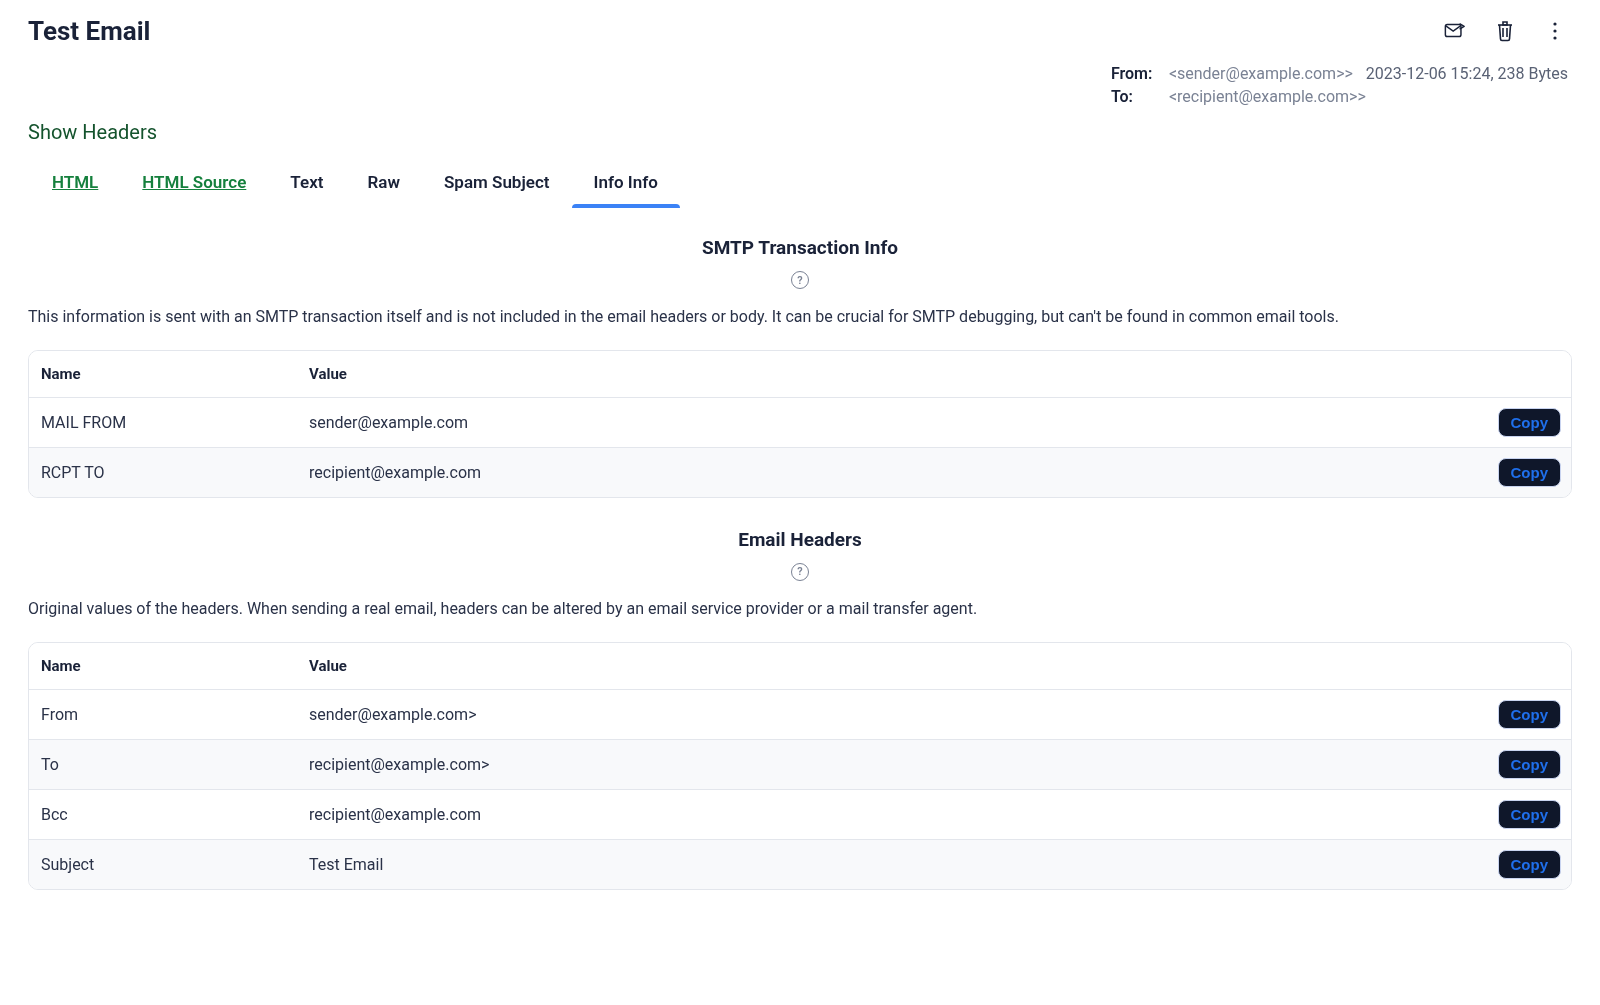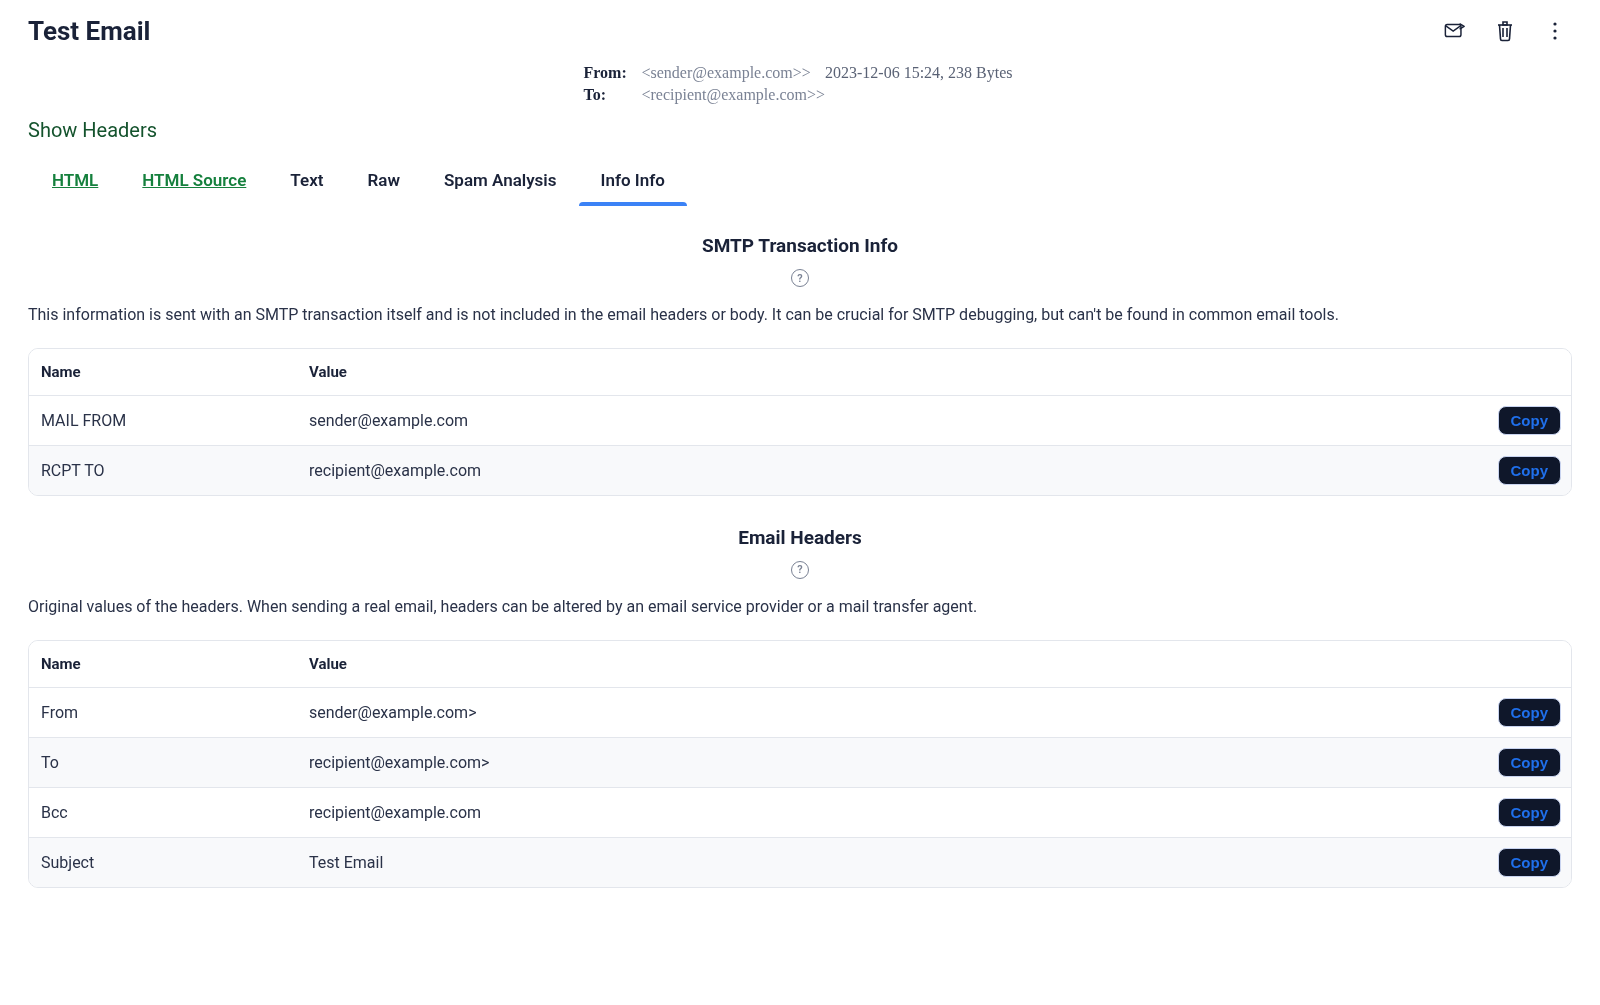--- a/index.html
+++ b/index.html
@@ -36,23 +36,22 @@
       width: 22px;
       height: 22px;
       display: flex;
       align-items: center;
       justify-content: center;
       cursor: pointer;
       color: #1a2238;
     }
     .meta-row {
       display: flex;
-      justify-content: center;
+      justify-content: flex-end;
       align-items: flex-start;
-      font-family: Liberation Serif, serif;
     }
     .from-to {
       font-size: 16px;
     }
     .from-to .line {
       display: flex;
       align-items: center;
       gap: 10px;
       margin-bottom: 4px;
     }
@@ -238,21 +237,21 @@
 </div>
 
 <span class="show-headers">Show Headers</span>
 
 
 <div class="tabs">
   <div class="tab disabled">HTML</div>
   <div class="tab disabled">HTML Source</div>
   <div class="tab">Text</div>
   <div class="tab">Raw</div>
-  <div class="tab">Spam Analysis</div>
+  <div class="tab">Spam Subject</div>
   <div class="tab active">Info Info</div>
 </div>
 
 
 <div class="section">
   <div class="section-title-row">
     <span class="section-title">SMTP Transaction Info</span>
     <span class="help-icon">?</span>
   </div>
   <p class="section-desc">This information is sent with an SMTP transaction itself and is not included in the email headers or body. It can be crucial for SMTP debugging, but can't be found in common email tools.</p>

